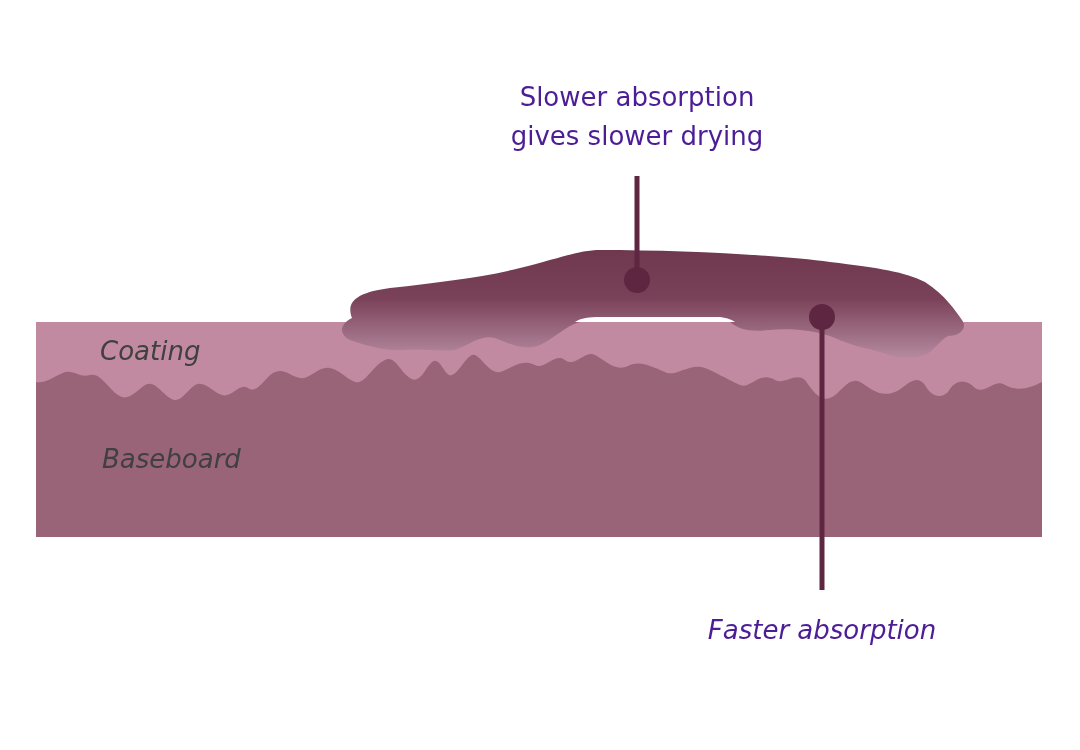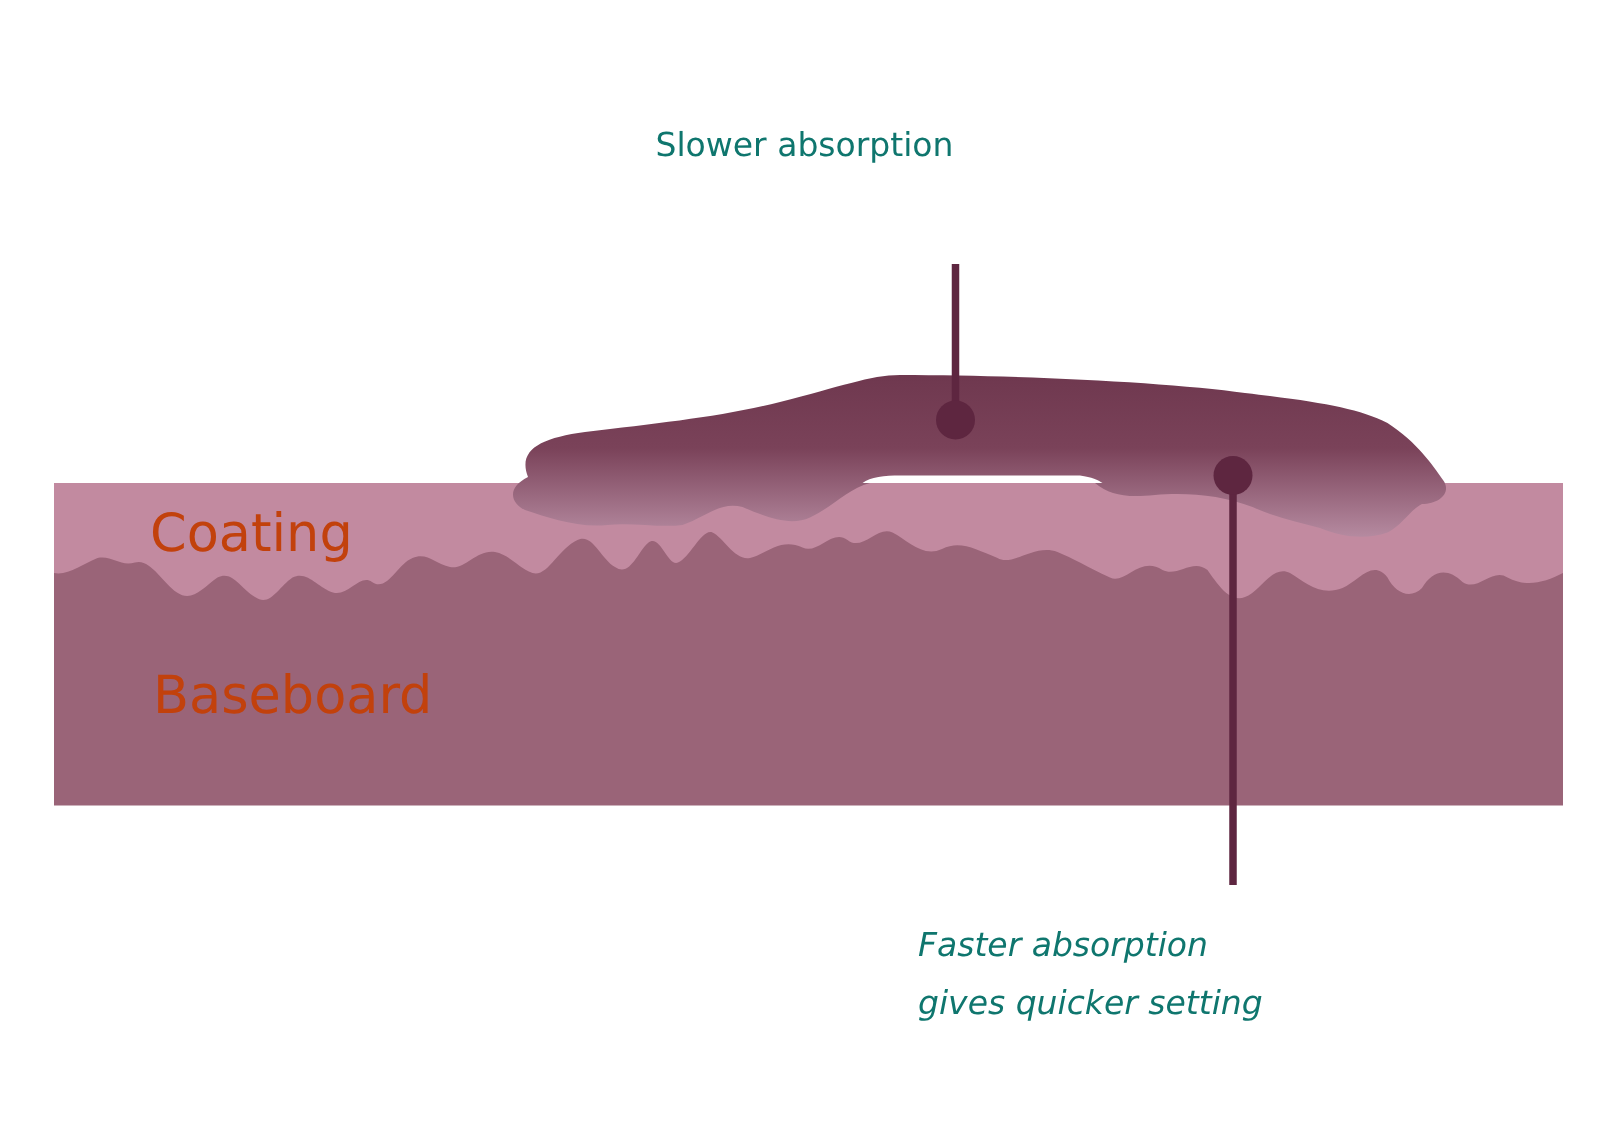--- a/index.html
+++ b/index.html
@@ -1,19 +1,19 @@
 <!DOCTYPE html>
 <html><head>
 <meta charset="utf-8">
 <style>
   html, body { margin: 0; padding: 0; background: #ffffff; }
   body { width: 1080px; height: 750px; position: relative; overflow: hidden; font-family: "DejaVu Sans", sans-serif; }
   #diagram { position: absolute; left: 0; top: 0; width: 1080px; height: 750px; }
-  .label-dark { position: absolute; color: #0f766e; font-size: 22px; line-height: 39px; text-align: left; font-family: "DejaVu Sans", sans-serif; }
-  .label-light { position: absolute; color: #c2410c; font-size: 35px; font-family: "DejaVu Sans", sans-serif; }
+  .label-dark { position: absolute; color: #4c1d95; font-size: 26px; line-height: 39px; text-align: center; font-family: "DejaVu Sans", sans-serif; }
+  .label-light { position: absolute; color: #404040; font-size: 26px; font-family: "DejaVu Sans", sans-serif; font-style: italic; }
 </style>
 </head>
 <body>
 
 <svg id="diagram" viewBox="0 0 1080 750" xmlns="http://www.w3.org/2000/svg">
   <defs>
     <linearGradient id="inkGrad" x1="0" y1="0" x2="0" y2="1">
       <stop offset="0" stop-color="#6f384f"></stop>
       <stop offset="0.45" stop-color="#7a4259"></stop>
       <stop offset="1" stop-color="#b58aa0"></stop>
@@ -55,18 +55,18 @@
 
   <line x1="822" y1="317" x2="822" y2="590" stroke="#5e2640" stroke-width="5"></line>
   <circle cx="822" cy="317" r="13" fill="#5e2640"></circle>
 </svg>
 
 <div class="label-light" style="left:100px; top:336px;">Coating</div>
 <div class="label-light" style="left:102px; top:444px;text-align:center;">Baseboard</div>
 
 <div class="label-dark" style="left:437px; top:78px; width:400px;">
   <div>Slower absorption</div>
+  <div>gives slower drying</div>
 </div>
 
 <div class="label-dark" style="left:612px; top:611px; width:420px;font-style:italic;">
   <div>Faster absorption</div>
-  <div>gives quicker setting</div>
 </div>
 
 </body></html>

